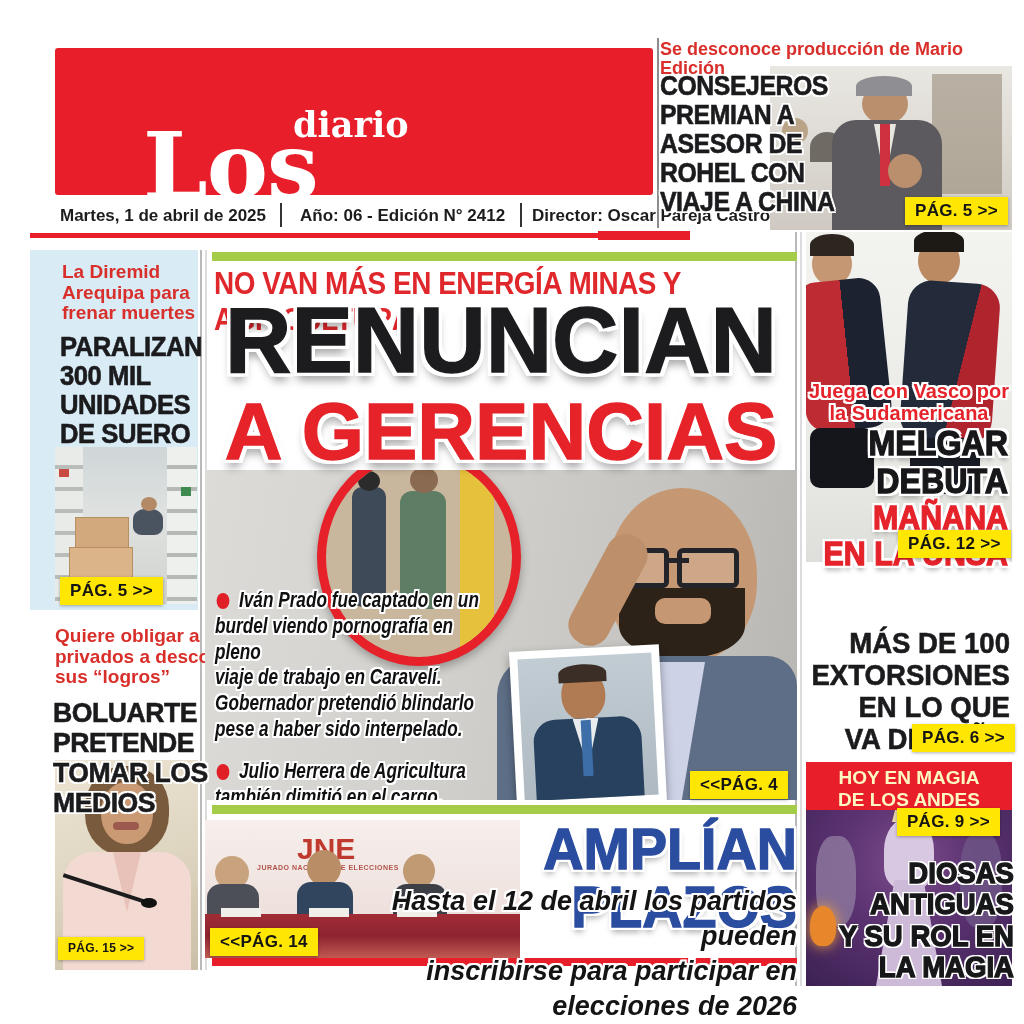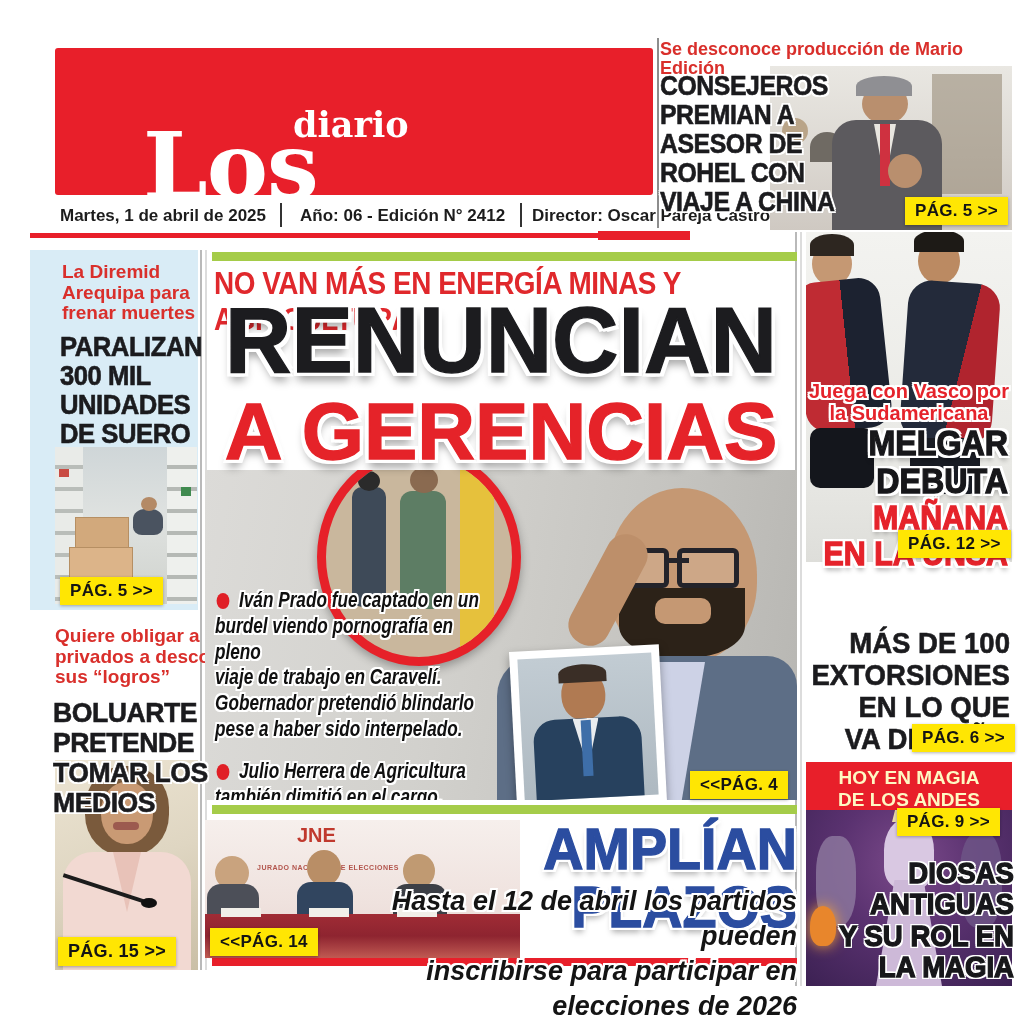--- a/index.html
+++ b/index.html
@@ -53,21 +53,21 @@
   .lc-panel{left:30px;top:250px;width:168px;height:360px;background:#d9ecf6;}
   .lc1-kick{left:62px;top:262px;font-size:19px;}
   .lc1-head{left:60px;top:333px;font-size:27px;}
   .suero-photo{left:55px;top:447px;width:142px;height:157px;overflow:hidden;
       background:linear-gradient(180deg,#cfd6d8 0%,#dfe2e0 45%,#cfd2cd 100%);}
   .lc1-badge{left:60px;top:577px;z-index:3;}
   .lc2-kick{left:55px;top:626px;font-size:19px;}
   .lc2-head{left:53px;top:698px;font-size:28px;z-index:3;}
   .boluarte-photo{left:55px;top:760px;width:143px;height:210px;overflow:hidden;
       background:linear-gradient(160deg,#ece4d2 0%,#dfd6c2 50%,#cabfa6 100%);}
-  .lc2-badge{left:58px;top:937px;z-index:4;font-size:18px;text-align:right;}
+  .lc2-badge{left:58px;top:937px;z-index:4;font-size:12px;text-align:right;}
 
   
   .greenbar{left:212px;width:585px;height:9px;background:#a5cc49;}
   .ms-kick{left:214px;top:266px;width:600px;font-size:31px;font-weight:700;color:#e0282c;
            letter-spacing:-.5px;}
   .ms-h1{left:205px;top:294px;width:592px;text-align:center;font-size:92px;font-weight:700;
          color:#1c1c1f;line-height:1;letter-spacing:0;}
   .ms-h2{left:205px;top:392px;width:592px;text-align:center;font-size:80px;font-weight:700;
          color:#e52329;line-height:1;}
   .main-photo{left:205px;top:470px;width:592px;height:330px;overflow:hidden;
@@ -246,21 +246,21 @@
         <div class="shape" style="left:52px;top:62px;width:26px;height:50px;background:#e9ecef;clip-path:polygon(0 0,100% 0,50% 100%);"></div>
         <div class="shape" style="left:60px;top:64px;width:10px;height:56px;background:#3e6ea8;"></div>
       </div>
     </div>
   </div>
   <div class="abs ms-h2 ox4 thick">A GERENCIAS</div>
   <div class="badge ms-badge">&lt;&lt;PÁG. 4</div>
   <div class="abs greenbar" style="top:805px;"></div>
 
   <div class="abs jne-photo">
-    <div class="shape" style="left:92px;top:4px;color:#c0392e;font-weight:700;font-size:20px;font-family:'Liberation Sans',sans-serif;">JNE</div>
+    <div class="shape" style="left:92px;top:12px;color:#c0392e;font-weight:700;font-size:30px;font-family:'Liberation Sans',sans-serif;">JNE</div>
     <div class="shape" style="left:52px;top:44px;color:#b2544c;font-weight:700;font-size:7px;letter-spacing:.5px;">JURADO NACIONAL DE ELECCIONES</div>
     <div class="shape" style="left:10px;top:36px;width:34px;height:34px;border-radius:50%;background:#c9a37e;"></div>
     <div class="shape" style="left:2px;top:64px;width:52px;height:34px;border-radius:14px 14px 0 0;background:#4c4f58;"></div>
     <div class="shape" style="left:102px;top:30px;width:34px;height:36px;border-radius:50%;background:#b98e66;"></div>
     <div class="shape" style="left:92px;top:62px;width:56px;height:36px;border-radius:14px 14px 0 0;background:#31455f;"></div>
     <div class="shape" style="left:198px;top:34px;width:32px;height:34px;border-radius:50%;background:#c09a72;"></div>
     <div class="shape" style="left:188px;top:64px;width:54px;height:34px;border-radius:14px 14px 0 0;background:#3c3f46;"></div>
     <div class="shape" style="left:0;bottom:0;width:315px;height:44px;background:linear-gradient(180deg,#a02c35 0%,#8e2430 50%,#c05a52 100%);"></div>
     <div class="shape" style="left:16px;top:88px;width:40px;height:9px;background:#f1efe9;"></div>
     <div class="shape" style="left:104px;top:88px;width:40px;height:9px;background:#f1efe9;"></div>

